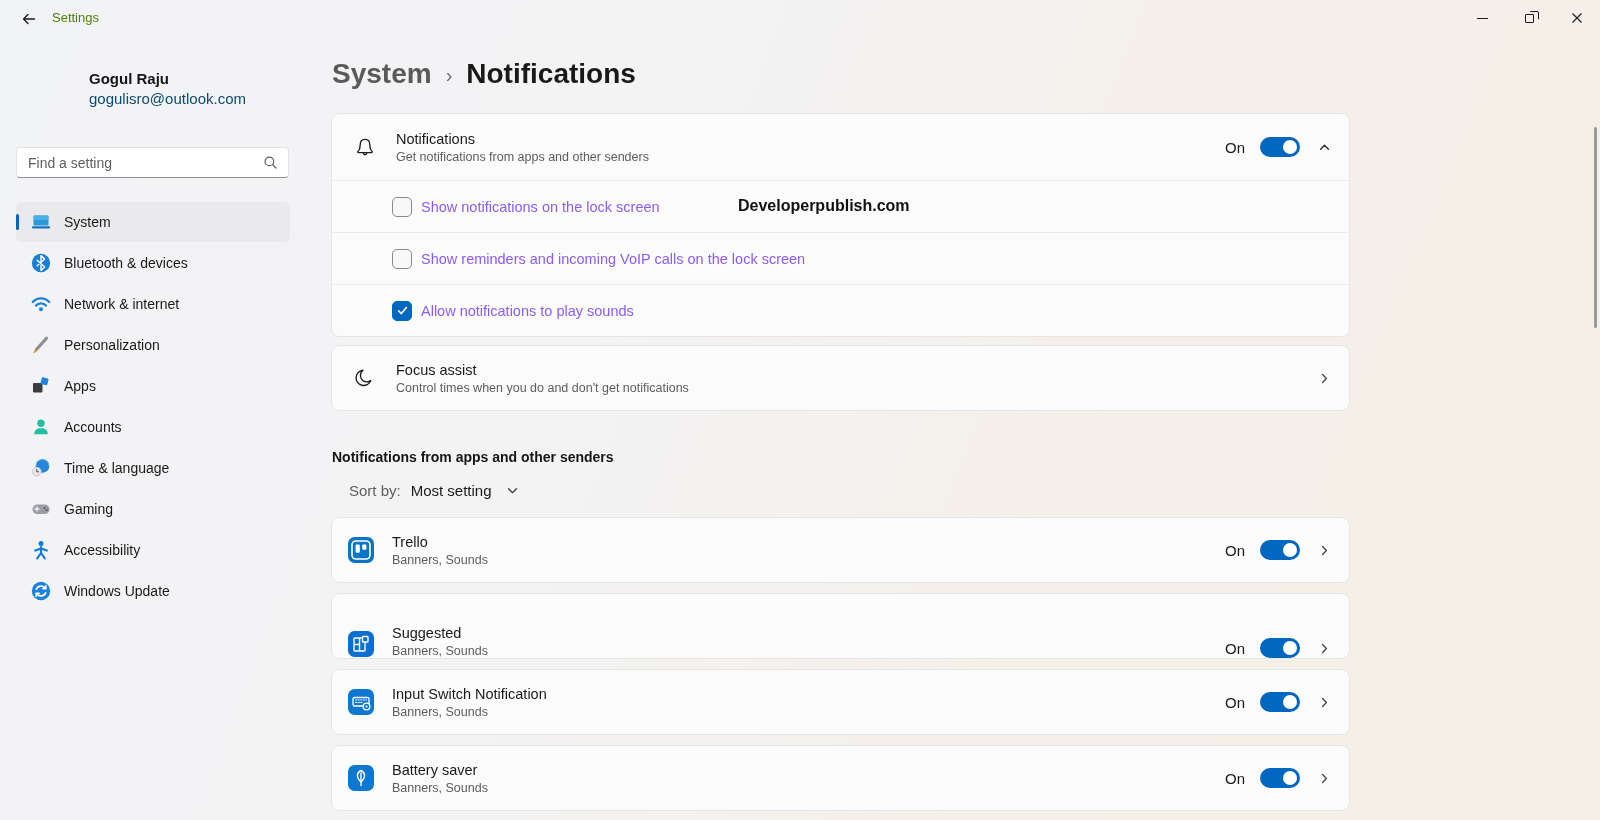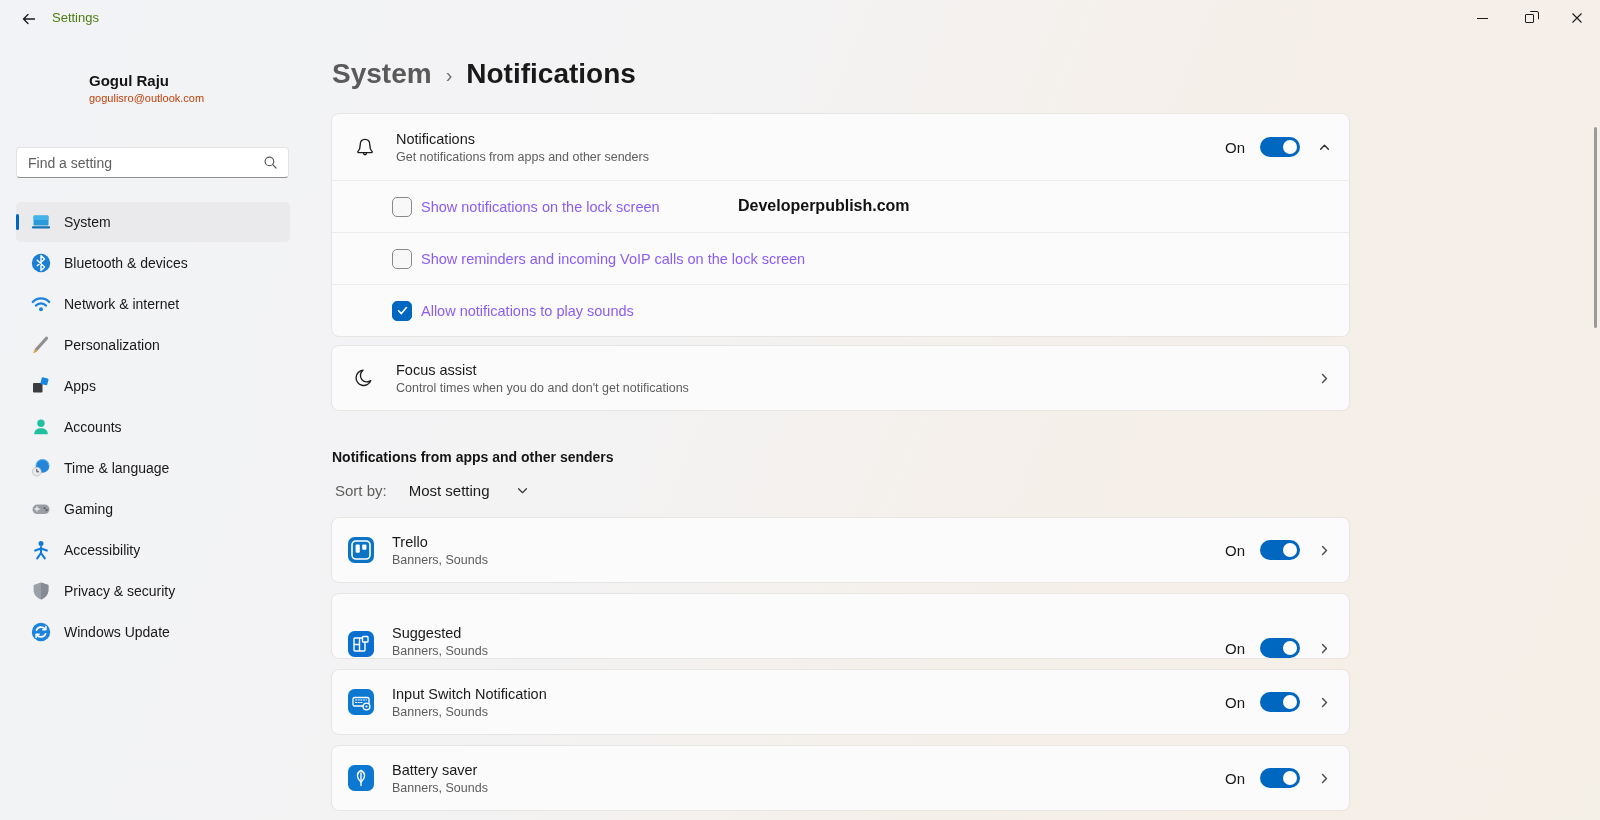--- a/index.html
+++ b/index.html
@@ -27,21 +27,21 @@
   
   .sidebar { position:absolute; left:0; top:36px; width:330px; height:784px; }
   .user { position:absolute; left:16px; top:22px; display:flex; align-items:center; gap:13px; cursor:pointer; }
   .avatar { width:60px; height:60px; border-radius:50%;
     background:
       radial-gradient(circle at 50% 55%, #efe9da 0 9px, rgba(0,0,0,0) 10px),
       linear-gradient(103deg,#d6cbb8 0 42%,#n 0 0),
       linear-gradient(103deg,#d3c8b4 0 44%,#30261c 46%,#241a12 100%);
   }
   .user-name { font-size:15px; font-weight:700; color:#151515; }
-  .user-email { font-size:11px; color:#c2410c; margin-top:3px; }
+  .user-email { font-size:15px; color:#0c4a6e; margin-top:3px; }
 
   .searchbox { position:absolute; left:16px; top:111px; width:273px; height:31px;
     background:#ffffff; border:1px solid #e3e3e3; border-bottom:1px solid #8f8f8f;
     border-radius:4px; display:flex; align-items:center; }
   .searchbox input { flex:1; border:none; outline:none; background:transparent;
     font-family:inherit; font-size:14px; color:#701a75; padding:0 8px 0 11px; }
   .searchbox input::placeholder { color:#5f5f5f; }
   .search-icon-wrap { margin-right:10px; }
 
   .nav { position:absolute; left:16px; top:166px; width:274px; }
@@ -78,21 +78,21 @@
   .checkbox { width:20px; height:20px; border-radius:5px; border:1px solid #898989;
     background:#f8f8f8; cursor:pointer; flex:none; }
   .checkbox.checked { background:#0067C0; border-color:#0067C0;
     display:flex; align-items:center; justify-content:center; }
   .cb-label { font-size:14.5px; margin-left:9px; color:#8b5cf6; }
   .watermark { position:absolute; left:406px; top:16px; font-size:16px; font-weight:700; color:#111; }
 
   .focus-card { top:309px; height:66px; display:flex; align-items:center; padding:0 16px 0 21px; cursor:pointer; }
 
   .section-heading { position:absolute; top:413px; left:1px; font-size:14px; font-weight:700; color:#151515; }
-  .sort-row { position:absolute; top:446px; left:4px; display:flex; align-items:center; gap:22px;
+  .sort-row { position:absolute; top:446px; left:18px; display:flex; align-items:center; gap:10px;
     font-size:15px; cursor:pointer; }
   .sort-label { color:#5f5f5f; }
   .sort-value { color:#1a1a1a; }
 
   .app-card { height:66px; display:flex; align-items:center; padding:0 16px 0 15px; cursor:pointer; }
   .app-icon { width:28px; height:28px; flex:none; }
   .app-card .titles { margin-left:17px; }
 
   .scrollbar-thumb { position:absolute; left:1594px; top:127px; width:3px; height:201px;
     background:#9a9a9a; border-radius:2px; cursor:pointer; }
@@ -238,29 +238,20 @@
     <div class="nav-item">
       <span class="nav-icon">
         <svg width="22" height="22" viewBox="0 0 22 22">
             <circle cx="11" cy="4.6" r="2.5" fill="#0f7bdb"></circle>
             <path d="M11 8 V14 M11 9.4 L5.2 11.6 M11 9.4 L16.8 11.6 M11 14 L7.2 19.4 M11 14 L14.8 19.4" stroke="#0f7bdb" stroke-width="2.1" fill="none" stroke-linecap="round" stroke-linejoin="round"></path>
           </svg>
       </span>
       <span>Accessibility</span>
     </div>
 
-    <div class="nav-item">
-      <span class="nav-icon">
-        <svg width="22" height="22" viewBox="0 0 22 22">
-            <path d="M11 2.4 L18.4 5 V10 C18.4 15 14.4 18.3 11 19.6 C7.6 18.3 3.6 15 3.6 10 V5 Z" fill="#9ba0a8"></path>
-            <path d="M11 2.4 L18.4 5 V10 C18.4 15 14.4 18.3 11 19.6 Z" fill="#868b94"></path>
-          </svg>
-      </span>
-      <span>Privacy &amp; security</span>
-    </div>
 
     <div class="nav-item">
       <span class="nav-icon">
         <svg width="22" height="22" viewBox="0 0 22 22">
             <circle cx="11" cy="11" r="9.2" fill="#1b83de"></circle>
             <path d="M6.4 9.2 A 5.2 5.2 0 0 1 15.4 8.2" stroke="#fff" stroke-width="1.7" fill="none" stroke-linecap="round"></path>
             <path d="M15.9 5.6 L15.9 8.7 L12.8 8.7" stroke="#fff" stroke-width="1.5" fill="none" stroke-linecap="round" stroke-linejoin="round"></path>
             <path d="M15.6 12.8 A 5.2 5.2 0 0 1 6.6 13.8" stroke="#fff" stroke-width="1.7" fill="none" stroke-linecap="round"></path>
             <path d="M6.1 16.4 L6.1 13.3 L9.2 13.3" stroke="#fff" stroke-width="1.5" fill="none" stroke-linecap="round" stroke-linejoin="round"></path>
           </svg>

